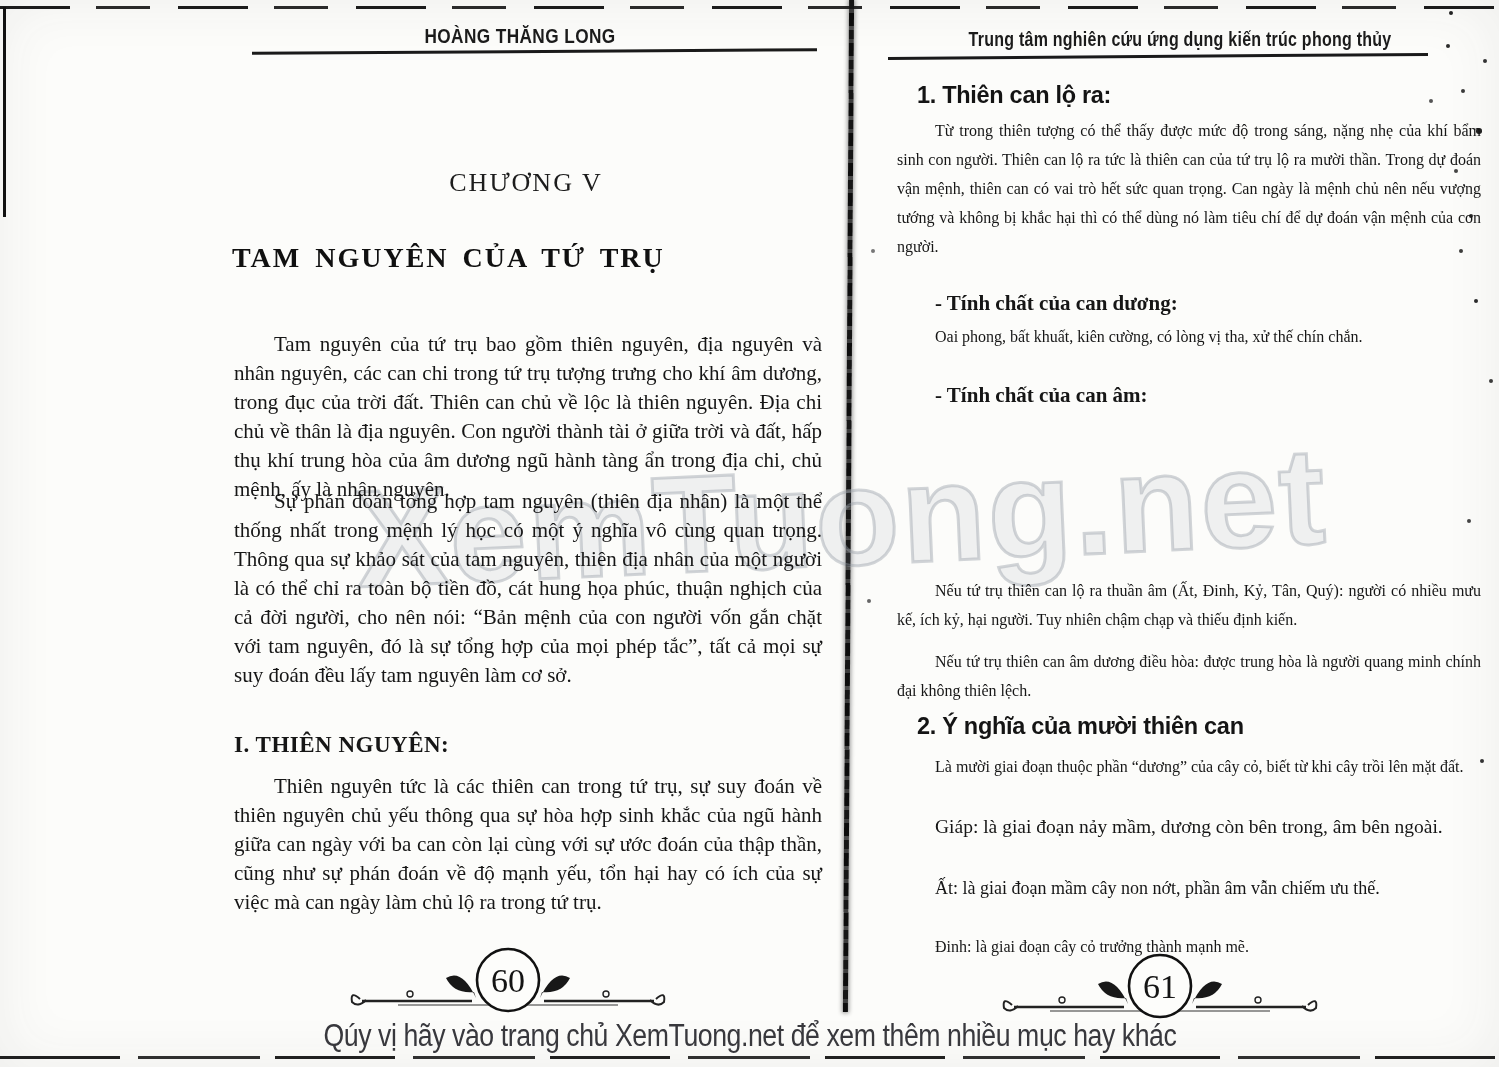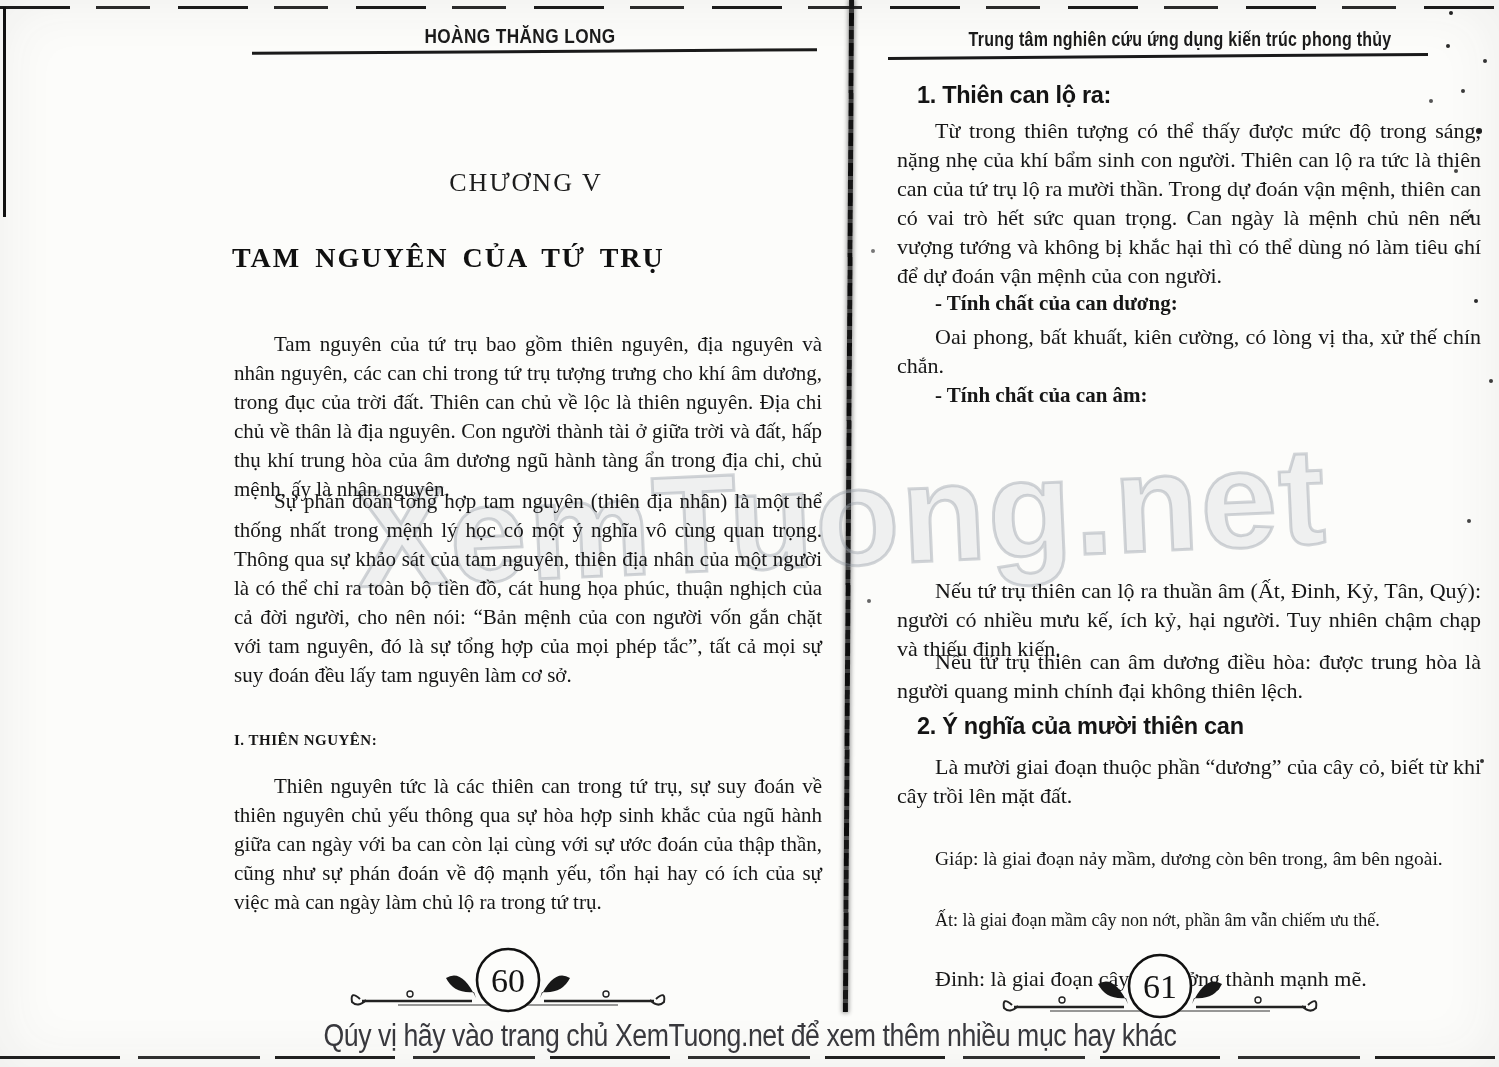--- a/index.html
+++ b/index.html
@@ -33,25 +33,25 @@
   .headrule{position:absolute;height:3px;background:#1a1a1a;}
   .headrule.left{left:252px;top:50px;width:565px;transform:rotate(-.35deg);}
   .headrule.right{left:888px;top:55px;width:540px;transform:rotate(-.45deg);}
   
   .chapter{position:absolute;left:232px;top:168px;width:588px;text-align:center;
     font-size:26px;letter-spacing:2px;font-weight:normal;color:#1c1c1c;}
   .book-title{position:absolute;left:232px;top:242px;width:588px;
     font-size:28px;font-weight:bold;letter-spacing:2px;word-spacing:5px;color:#101010;}
   .lp{position:absolute;left:234px;width:588px;text-align:justify;
     font-size:21px;line-height:29px;text-indent:40px;}
-  .lsec{position:absolute;left:234px;width:588px;font-size:15px;font-weight:bold;letter-spacing:.5px;}
+  .lsec{position:absolute;left:234px;width:588px;font-size:23px;font-weight:bold;letter-spacing:.5px;}
   
   .rp{position:absolute;left:897px;width:584px;text-align:justify;
-    font-size:22px;line-height:29px;text-indent:38px;}
-  .rp.noj{text-align:left;margin-top:32px;}
+    font-size:16px;line-height:29px;text-indent:38px;}
+  .rp.noj{text-align:left;}
   .rsub{position:absolute;left:897px;width:584px;font-size:21px;font-weight:bold;text-indent:38px;}
   .rhead{position:absolute;left:897px;width:584px;font-family:"Liberation Sans",sans-serif;
     font-weight:bold;font-size:23.5px;letter-spacing:-.3px;text-indent:20px;color:#141414;}
   
   .ornament{position:absolute;width:320px;height:82px;}
   .ornament text{font-family:"Liberation Serif",serif;font-size:34px;fill:#141414;}
   
   .footer{position:absolute;left:0;top:1018px;width:100%;text-align:center;}
   .footer span{display:inline-block;transform:scaleX(.86);transform-origin:center;
     font-family:"Liberation Sans",sans-serif;font-size:31px;font-weight:400;

